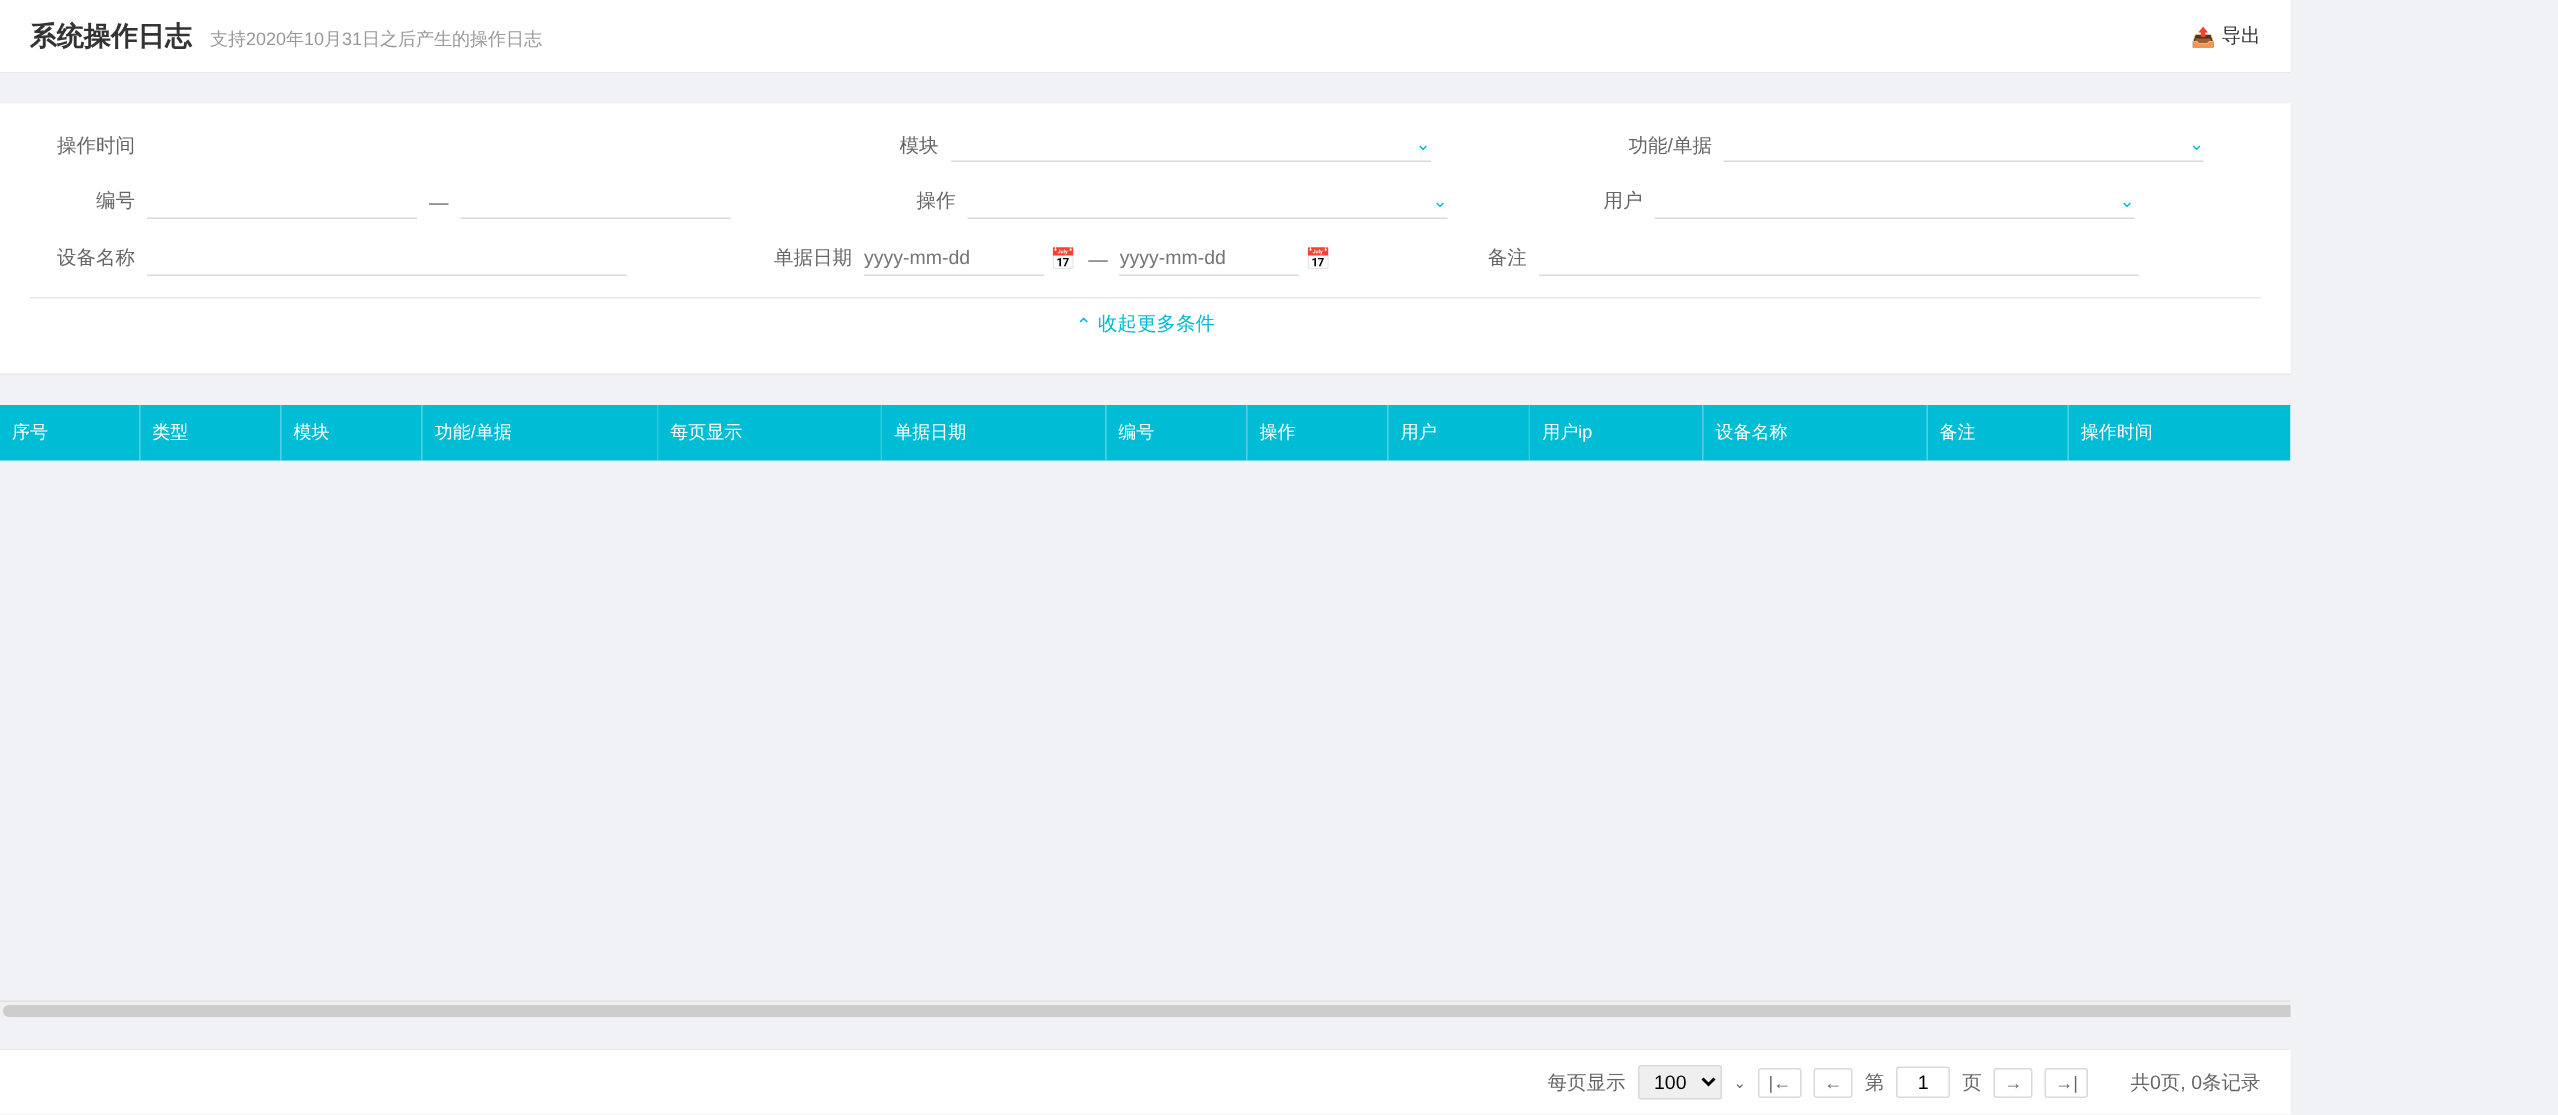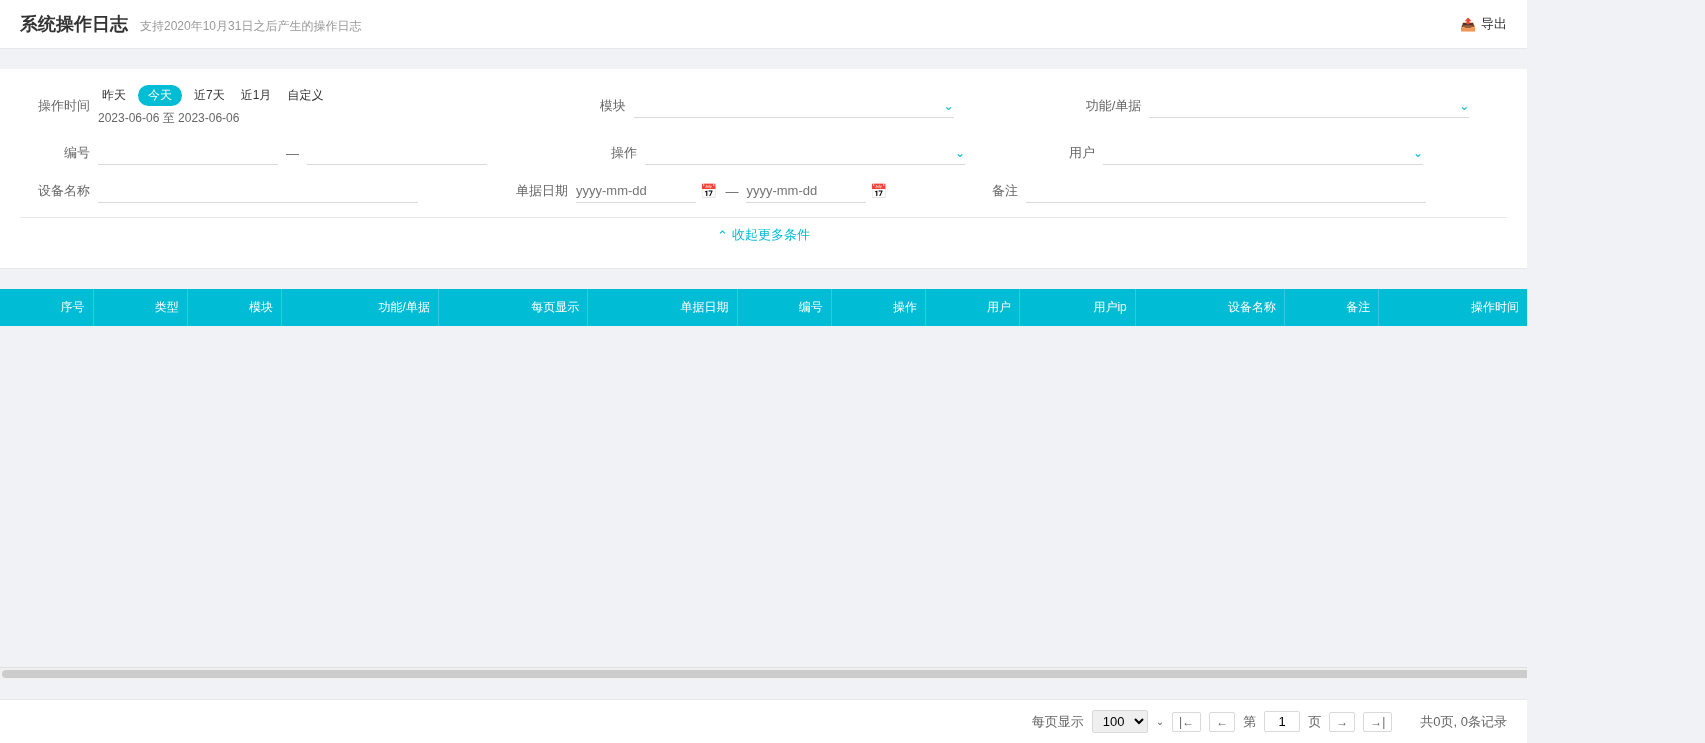--- a/index.html
+++ b/index.html
@@ -52,21 +52,21 @@
     .settings-btn { background: #fff; color: #333; border: 1px solid #c6e84e; padding: 4px 24px; font-size: 13px; cursor: pointer; border-radius: 2px; color: #7cb305; }
 
     
     .collapse-bar { display: flex; justify-content: center; align-items: center; padding: 8px 0; border-top: 1px solid #e8e8e8; margin-top: 8px; }
     .collapse-btn { background: none; border: none; color: #00bcd4; font-size: 13px; cursor: pointer; display: flex; align-items: center; gap: 4px; }
 
     
     .table-wrapper { flex: 1; overflow: auto; }
     table { width: 100%; border-collapse: collapse; }
     thead tr { background: #00bcd4; }
-    thead th { color: #fff; font-size: 12px; font-weight: normal; padding: 10px 8px; text-align: right; border-right: 1px solid rgba(255,255,255,0.2); white-space: nowrap; }
+    thead th { color: #fff; font-size: 12px; font-weight: normal; padding: 10px 8px; text-align: left; border-right: 1px solid rgba(255,255,255,0.2); white-space: nowrap; }
     thead th:last-child { border-right: none; }
 
     
     .bottom-bar { background: #fff; border-top: 1px solid #e8e8e8; padding: 10px 20px; display: flex; align-items: center; justify-content: flex-end; gap: 8px; font-size: 13px; }
     .pagination-label { color: #666; }
     .per-page-select { border: 1px solid #d9d9d9; border-radius: 2px; padding: 2px 6px; font-size: 13px; cursor: pointer; }
     .page-nav-btn { background: none; border: 1px solid #d9d9d9; padding: 2px 6px; cursor: pointer; color: #666; border-radius: 2px; font-size: 12px; }
     .page-nav-btn:disabled { color: #ccc; cursor: not-allowed; }
     .page-input { border: 1px solid #d9d9d9; border-radius: 2px; text-align: center; width: 36px; padding: 2px 4px; font-size: 13px; }
     .page-summary { color: #666; margin-left: 20px; }
@@ -95,30 +95,20 @@
       <span>导出</span>
     </button>
   </div>
 
   <div class="filter-area">
 
     <div class="filter-row">
 
       <div class="filter-segment">
         <span class="filter-label">操作时间</span>
-        <div class="time-filter-wrapper">
-          <div class="time-options">
-            <button class="time-btn">昨天</button>
-            <button class="time-btn active">今天</button>
-            <button class="time-btn">近7天</button>
-            <button class="time-btn">近1月</button>
-            <button class="time-btn">自定义</button>
-          </div>
-          <div class="date-range">2023-06-06 至 2023-06-06</div>
-        </div>
       </div>
 
       <div class="filter-segment-mid" style="margin-left: 80px;">
         <span class="filter-label">模块</span>
         <div class="select-wrapper select-wrapper-wide">
           <span class="select-text"></span>
           <span class="chevron">⌄</span>
         </div>
       </div>
 

